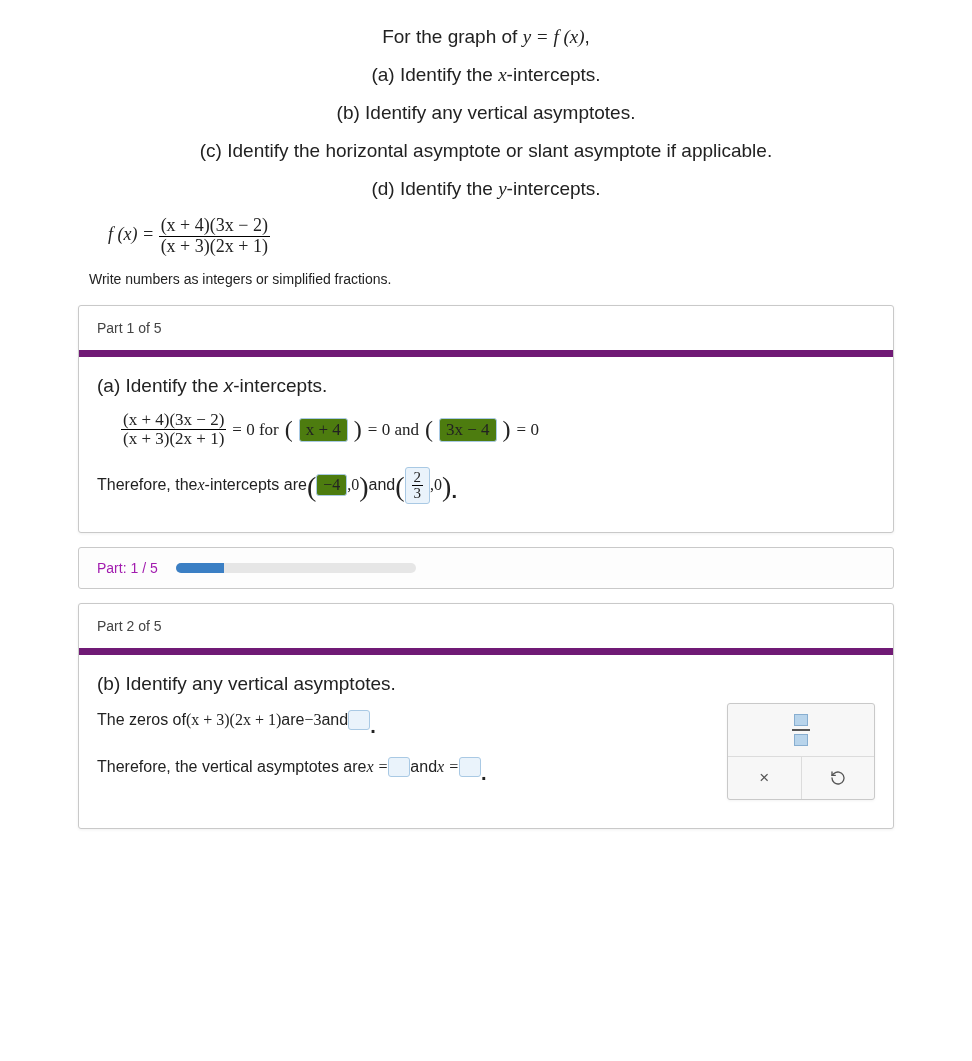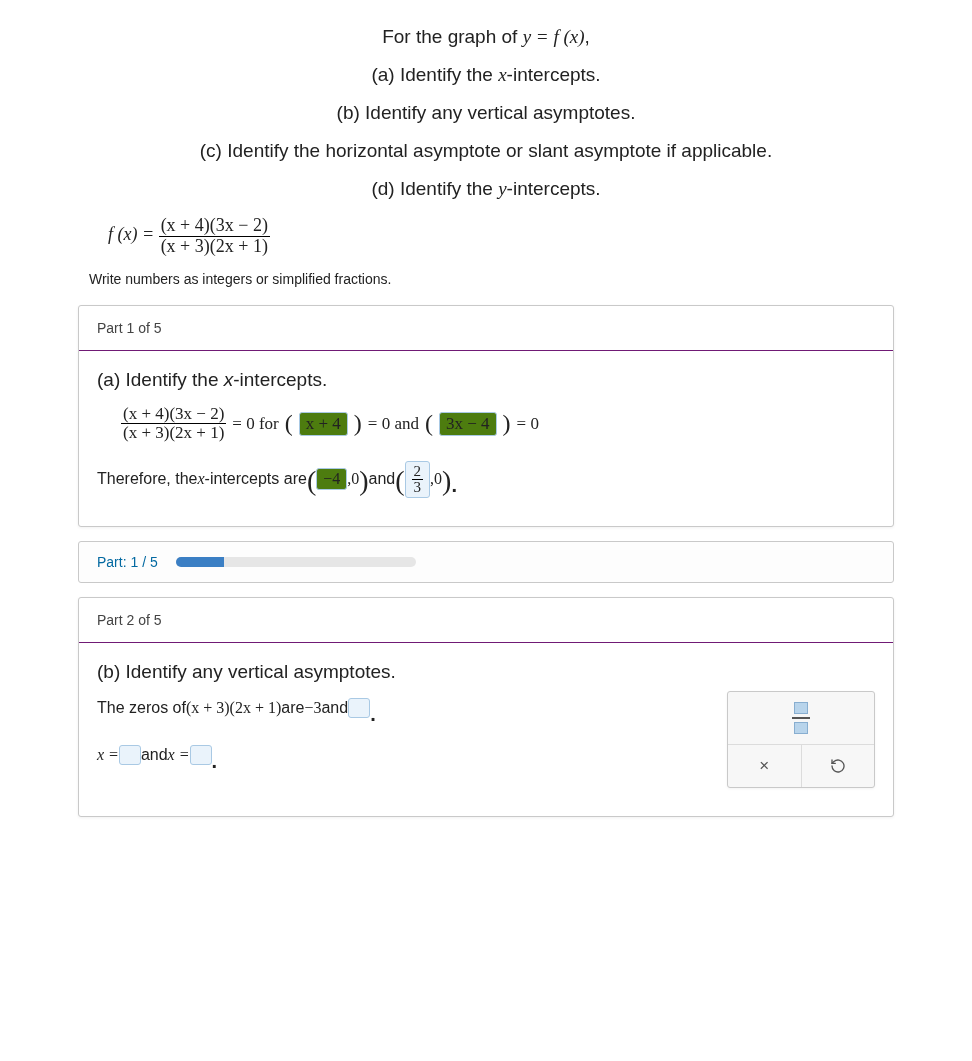--- a/index.html
+++ b/index.html
@@ -41,21 +41,21 @@
   .card {
     border: 1px solid #c9c9c9;
     border-radius: 3px;
     background: #fff;
     margin-bottom: 14px;
     box-shadow: 0 1px 3px rgba(0,0,0,0.06);
   }
   .card-header {
     font-size: 14px;
     padding: 14px 18px;
-    border-bottom: 1px solid #701a75;
+    border-bottom: 7px solid #701a75;
     color: #444;
   }
   .card-body {
     padding: 18px 18px 28px 18px;
     font-size: 17px;
   }
   .card-body .q-title { font-size: 19px; margin-bottom: 14px; }
   .eqline { margin: 6px 0 18px 0; font-family: 'Times New Roman', Times, serif; font-size: 17px; display: flex; align-items: center; gap: 6px; flex-wrap: wrap; }
   .eqline .indent { display:inline-block; width: 18px; }
   .boxed {
@@ -91,21 +91,21 @@
   .progress-card {
     border: 1px solid #c9c9c9;
     border-radius: 3px;
     background: #fdfdfd;
     margin-bottom: 14px;
     padding: 12px 18px;
     font-size: 14px;
     display: flex;
     align-items: center;
     gap: 18px;
-    color: #0369a1;
+    color: #a21caf;
   }
   .progress-bar {
     height: 10px;
     width: 240px;
     background: #e6e6e6;
     border-radius: 5px;
     position: relative;
     overflow: hidden;
   }
   .progress-bar .fill {
@@ -276,20 +276,21 @@
         <span class="sans">The zeros of </span>
         <span class="m">(x + 3)(2x + 1)</span>
         <span class="sans"> are </span>
         <span class="m">−3</span>
         <span class="sans"> and </span>
         <span class="boxed-input"></span>
           <span class="period">.</span>
       </div>
 
       <div class="ansrow line2">
+        <span class="sans">Therefore, the vertical asymptotes are </span>
         <span class="m" style="font-style:italic">x =</span>
         <span class="boxed-input"></span>
         <span class="sans"> and </span>
         <span class="m" style="font-style:italic">x =</span>
         <span class="boxed-input"></span>
           <span class="period">.</span>
       </div>
 
     </div>
   </div>

